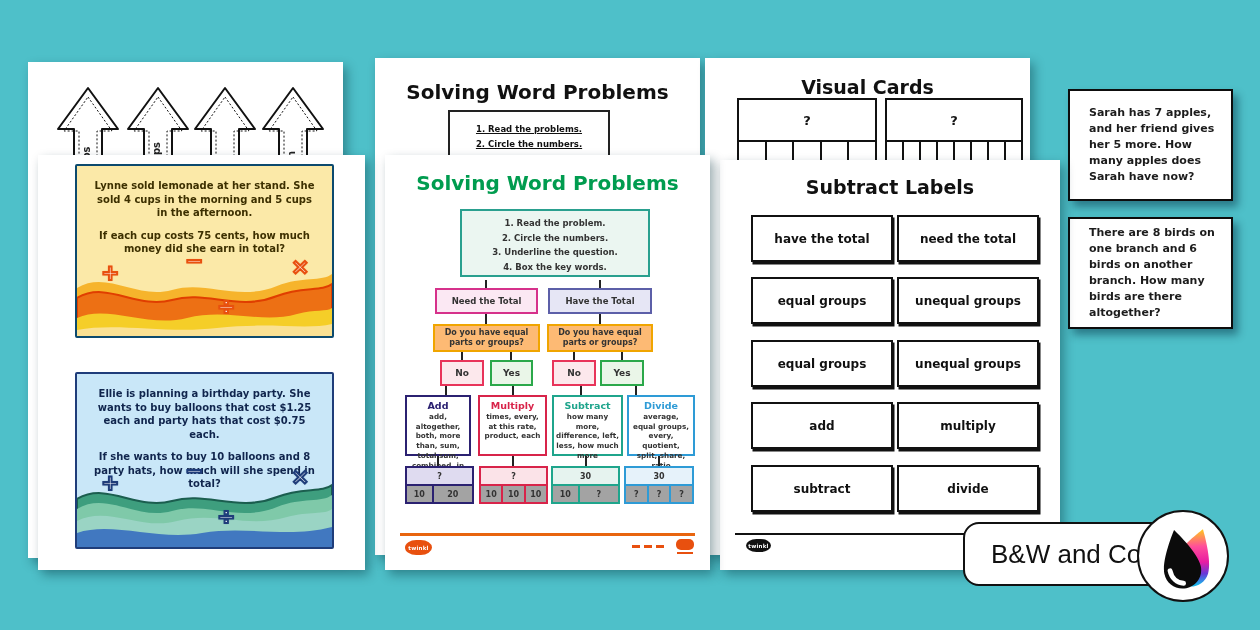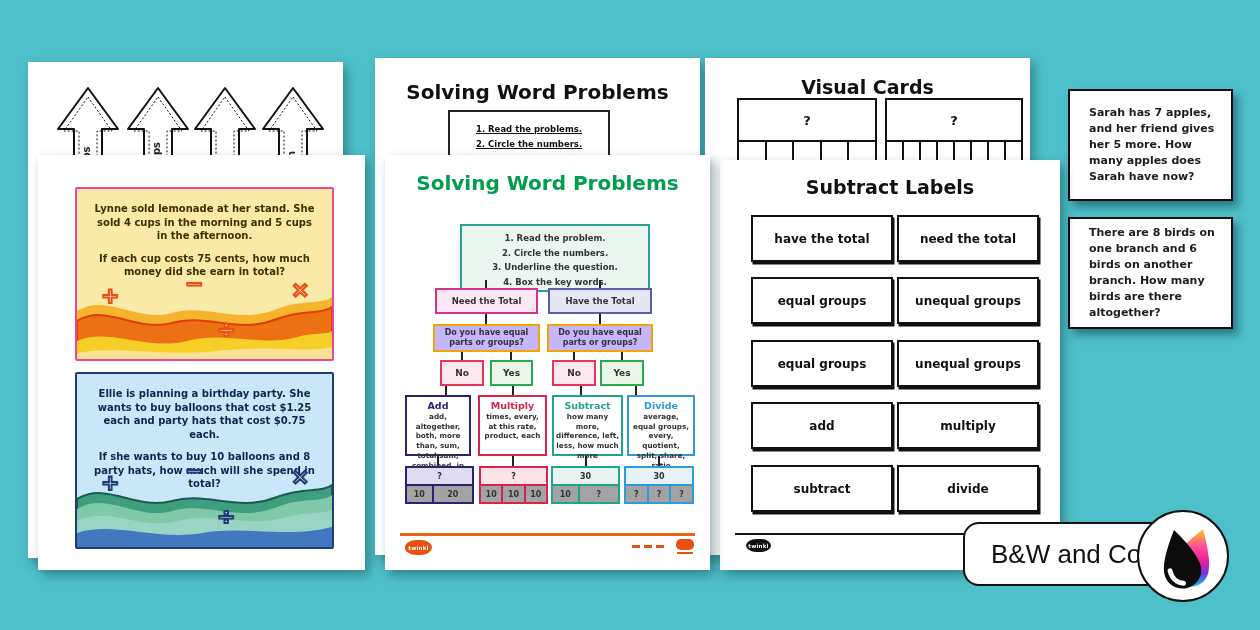--- a/index.html
+++ b/index.html
@@ -9,21 +9,21 @@
 
   
   #page-arrows{left:28px;top:62px;width:315px;height:496px;z-index:1;}
   .arrow-wrap{position:absolute;top:24px;width:66px;height:100px;}
   .arrow-frag{position:absolute;width:28px;height:12px;line-height:12px;font-size:10px;font-weight:bold;
               color:#222;text-align:center;transform:rotate(-90deg);}
 
   
   #page-problem{left:38px;top:155px;width:327px;height:415px;z-index:2;}
   .wave-card{position:absolute;left:37px;width:255px;overflow:hidden;border-radius:2px;}
-  #card-lemonade{top:32px;height:170px;border:2px solid #ec4899;background:#FBE9A8;}
+  #card-lemonade{top:9px;height:170px;border:2px solid #0c4a6e;background:#FBE9A8;}
   #card-balloons{top:217px;height:173px;border:2px solid #1F3D7A;background:#C9E7F8;}
   .wave-card .card-text{position:relative;z-index:2;padding:13px 15px 0;font-size:10px;font-weight:bold;
               text-align:center;line-height:1.35;}
   #card-lemonade .card-text{color:#3d3000;}
   #card-balloons .card-text{color:#10254d;}
   .card-text p{margin:0 0 9px;}
   .wave-svg{position:absolute;left:0;bottom:0;width:100%;height:78px;z-index:1;}
   .op-sym{position:absolute;z-index:3;font-size:22px;font-weight:bold;color:#fff;line-height:1;}
   #card-lemonade .op-sym{-webkit-text-stroke:2px #E8500F;text-shadow:0 0 2px #E8500F;}
   #card-balloons .op-sym{-webkit-text-stroke:2px #1F3D7A;text-shadow:0 0 2px #1F3D7A;}
@@ -31,30 +31,30 @@
   
   #page-bwflow{left:375px;top:58px;width:325px;height:497px;z-index:1;}
   #page-bwflow .bw-title{margin-top:22px;text-align:center;font-size:20px;font-weight:bold;color:#111;}
   #bw-steps{position:absolute;left:73px;top:52px;width:162px;height:120px;border:2px solid #222;
             padding-top:10px;box-sizing:border-box;}
   #bw-steps div{font-size:8.5px;font-weight:bold;text-align:center;line-height:15px;color:#111;text-decoration:underline;}
 
   
   #page-colorflow{left:385px;top:155px;width:325px;height:415px;z-index:3;}
   #cf-title{margin-top:16px;text-align:center;font-size:20px;font-weight:bold;color:#009C4F;}
-  #cf-steps{position:absolute;left:75px;top:69px;width:190px;height:68px;border:2px solid #2AA08F;
+  #cf-steps{position:absolute;left:75px;top:54px;width:190px;height:68px;border:2px solid #2AA08F;
             background:#EBF6F1;box-sizing:border-box;padding-top:5px;}
   #cf-steps div{font-size:8.5px;font-weight:bold;text-align:center;line-height:14.5px;color:#333;}
   .vline{position:absolute;width:2px;background:#222;}
   .fc-box{position:absolute;box-sizing:border-box;display:flex;align-items:center;justify-content:center;
           text-align:center;font-weight:bold;}
   .branch{height:26px;font-size:8.5px;color:#333;}
   #branch-need{left:50px;top:133px;width:103px;border:2px solid #D6318B;background:#FBE8F3;}
   #branch-have{left:163px;top:133px;width:104px;border:2px solid #5C5FA8;background:#E6E6F5;}
-  .question{height:28px;font-size:8px;color:#333;background:#c4b5fd;border:2px solid #F0A500;line-height:1.2;}
+  .question{height:28px;font-size:8px;color:#333;background:#fdba74;border:2px solid #F0A500;line-height:1.2;}
   #q1{left:48px;top:169px;width:107px;}
   #q2{left:162px;top:169px;width:106px;}
   .noyes{height:26px;top:205px;font-size:9px;color:#333;}
   .no-box{border:2px solid #E8345A;background:#FCE8EC;}
   .yes-box{border:2px solid #2BA84A;background:#EAF6E8;}
   #no1{left:55px;width:44px;} #yes1{left:105px;width:43px;}
   #no2{left:167px;width:44px;} #yes2{left:215px;width:44px;}
   .op-box{position:absolute;top:240px;height:61px;background:#fff;box-sizing:border-box;text-align:center;}
   .op-box .op-name{font-size:9.5px;font-weight:bold;margin-top:3px;}
   .op-box .op-kw{font-size:7.2px;font-weight:bold;color:#333;line-height:1.35;padding:1px 2px 0;}

